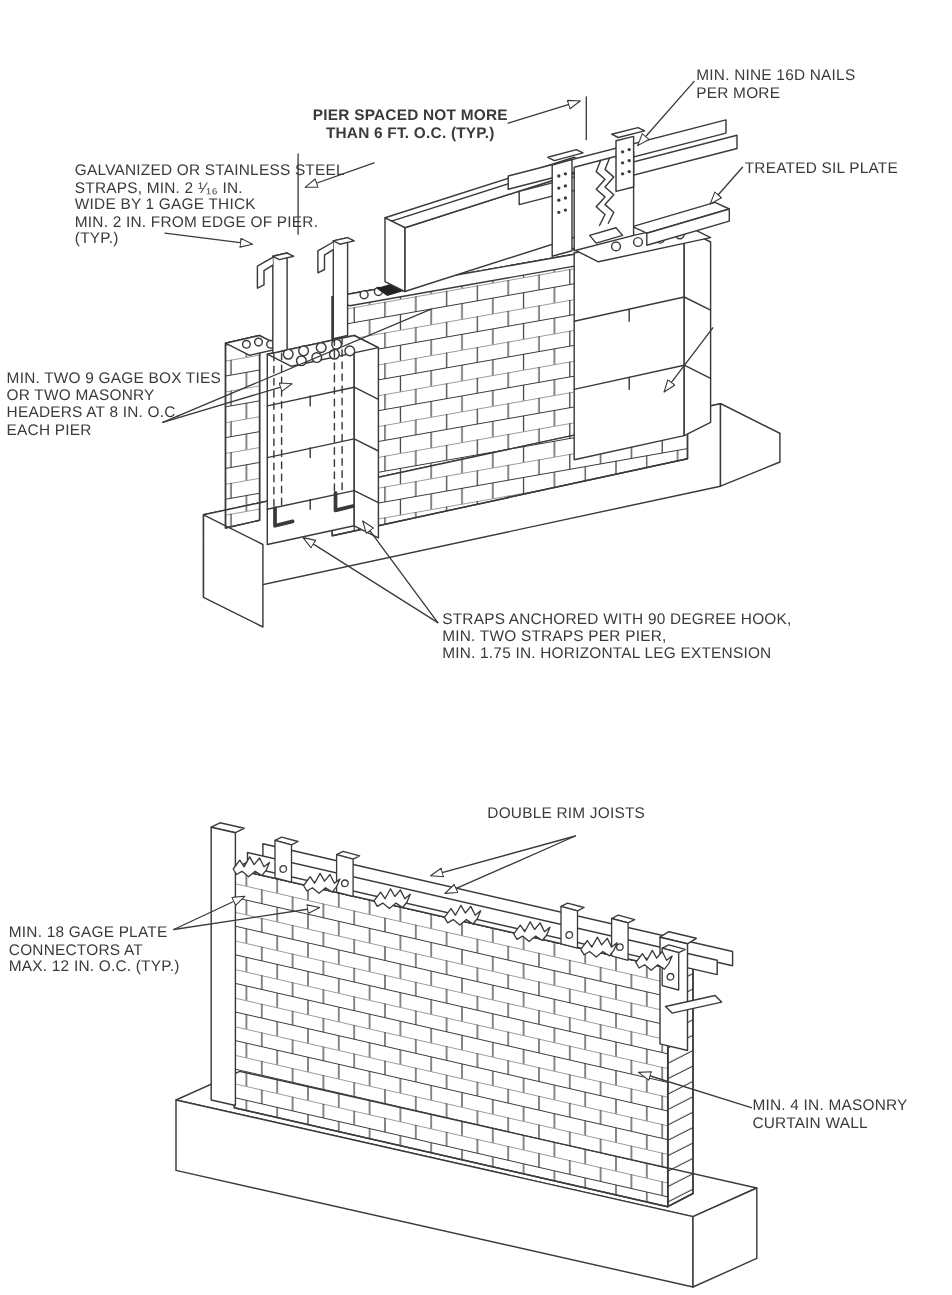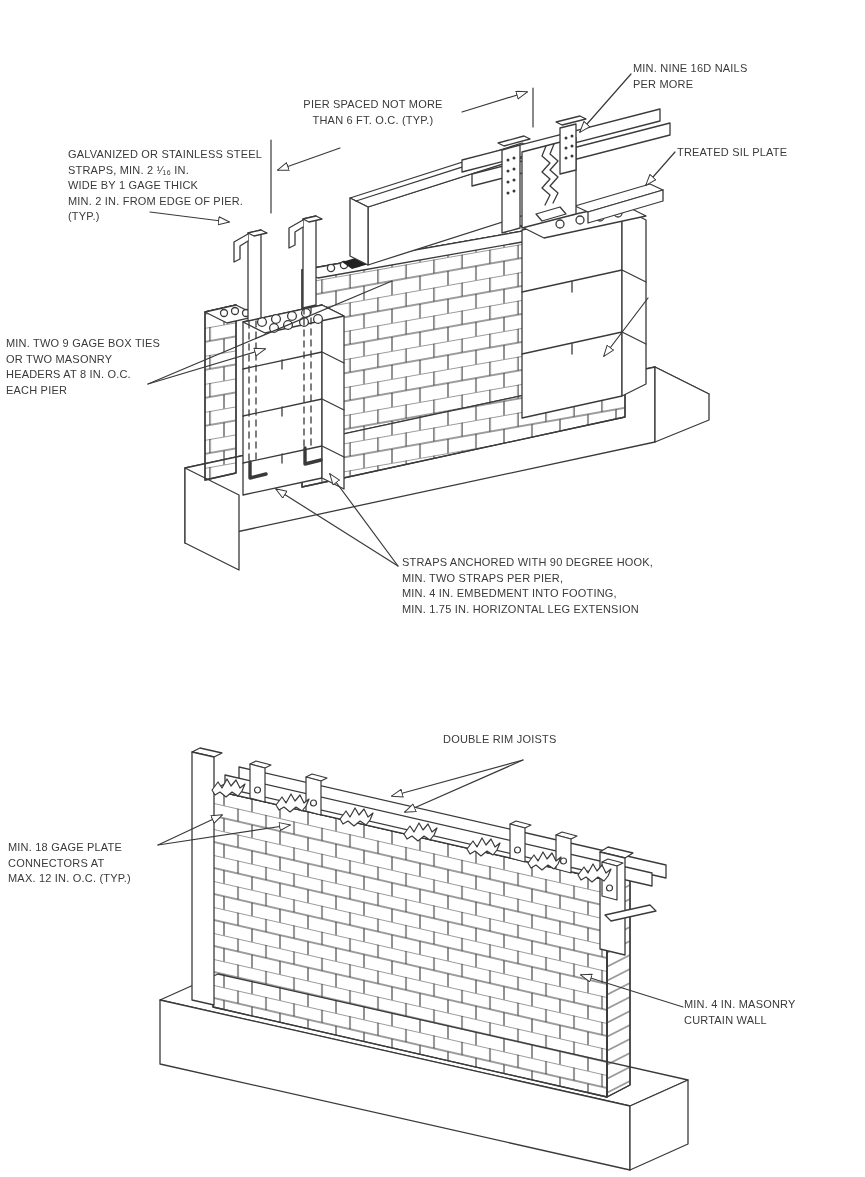--- a/index.html
+++ b/index.html
@@ -1,19 +1,19 @@
 <!DOCTYPE html>
 <html><head>
 <meta charset="utf-8">
 <style>
   html,body{margin:0;padding:0;background:#ffffff;}
   .stage{position:relative;width:865px;height:1177px;background:#ffffff;
          font-family:"Liberation Sans",sans-serif;overflow:hidden;}
   .art{position:absolute;left:0;top:0;}
-  .lbl{position:absolute;color:#3a3a3a;font-size:11px;line-height:15.5px;
+  .lbl{position:absolute;color:#3a3a3a;font-size:14px;line-height:15.5px;
        letter-spacing:0.2px;white-space:nowrap;}
   .lbl.ctr{text-align:center;}
 </style>
 </head>
 <body>
 
 <div class="stage">
 
 <svg class="art" width="865" height="1177" viewBox="0 0 865 1177" stroke-linejoin="round" stroke-linecap="round">
   <defs>
@@ -230,21 +230,21 @@
 </svg>
 
 <div class="lbl" style="left:28px;top:147px;margin-left:40px;">
   <div>GALVANIZED OR STAINLESS STEEL</div>
   <div>STRAPS, MIN. 2 ¹⁄₁₆ IN.</div>
   <div>WIDE BY 1 GAGE THICK</div>
   <div>MIN. 2 IN. FROM EDGE OF PIER.</div>
   <div>(TYP.)</div>
 </div>
 
-<div class="lbl ctr" style="left:268px;top:97px;width:210px;">
+<div class="lbl ctr" style="left:268px;top:97px;width:210px;font-weight:bold;">
   <div>PIER SPACED NOT MORE</div>
   <div>THAN 6 FT. O.C. (TYP.)</div>
 </div>
 
 <div class="lbl" style="left:633px;top:61px;">
   <div>MIN. NINE 16D NAILS</div>
   <div>PER MORE</div>
 </div>
 
 <div class="lbl" style="left:677px;top:145px;">
@@ -255,21 +255,20 @@
 <div class="lbl" style="left:6px;top:336px;">
   <div>MIN. TWO 9 GAGE BOX TIES</div>
   <div>OR TWO MASONRY</div>
   <div>HEADERS AT 8 IN. O.C.</div>
   <div>EACH PIER</div>
 </div>
 
 <div class="lbl" style="left:402px;top:555px;">
   <div>STRAPS ANCHORED WITH 90 DEGREE HOOK,</div>
   <div>MIN. TWO STRAPS PER PIER,</div>
-  <div>MIN. 4 IN. EMBEDMENT INTO FOOTING,</div>
   <div>MIN. 1.75 IN. HORIZONTAL LEG EXTENSION</div>
 </div>
 
 <div class="lbl" style="left:443px;top:732px;">
   <div>DOUBLE RIM JOISTS</div>
 </div>
 
 <div class="lbl" style="left:8px;top:820px;margin-top:20px;">
   <div>MIN. 18 GAGE PLATE</div>
   <div>CONNECTORS AT</div>

